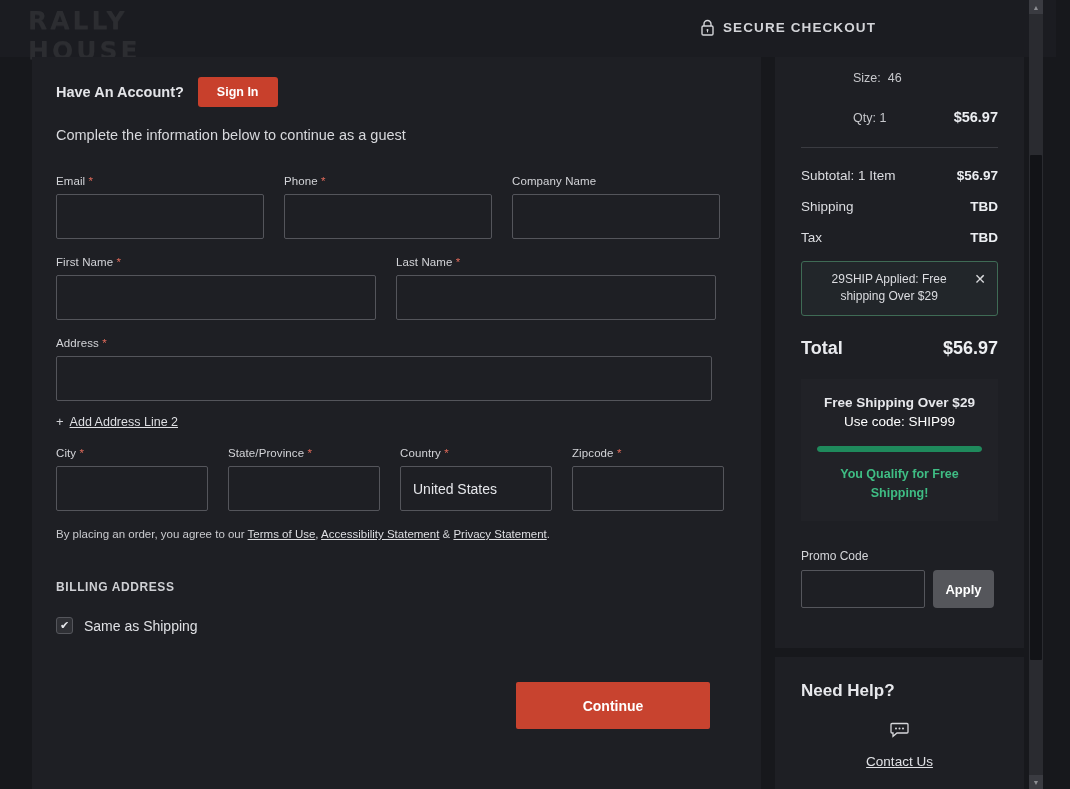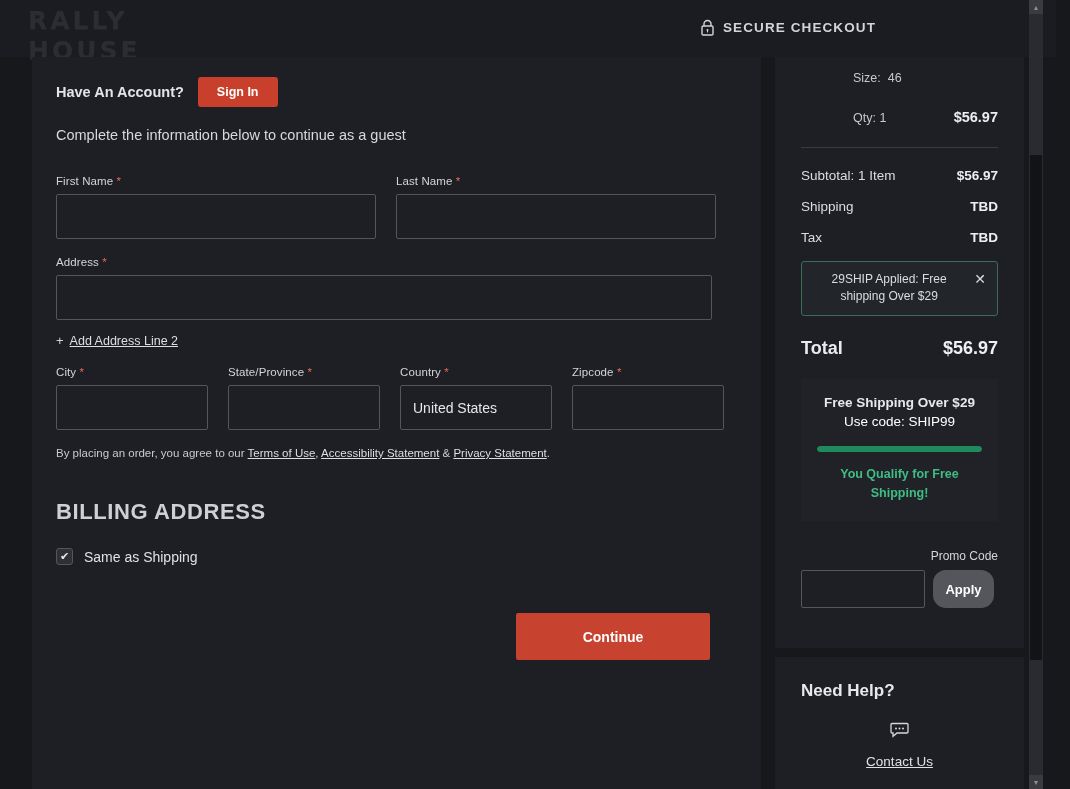--- a/index.html
+++ b/index.html
@@ -79,21 +79,21 @@
   .add-line2 { display: flex; align-items: center; gap: 6px; margin: -4px 0 18px 0; }
   .add-plus { color: #d2d3d7; font-size: 13px; }
   .add-link {
     color: #dedfe3; font-size: 12.5px; text-decoration: underline; cursor: pointer;
   }
 
   .legal { font-size: 11.5px; color: #c9cacE; margin-top: 8px; color: #c9cace; }
   .legal a { color: #dedfe3; text-decoration: underline; cursor: pointer; }
 
   .billing-title {
-    font-size: 22px; font-weight: 700; letter-spacing: .6px; color: #cfd0d4;
+    font-size: 12px; font-weight: 700; letter-spacing: .6px; color: #cfd0d4;
     margin-top: 40px;
   }
   .same-row { display: flex; align-items: center; gap: 11px; margin-top: 23px; }
   .cbox {
     width: 17px; height: 17px; border-radius: 3px; background: #2f3035;
     border: 1px solid #55565c; display: flex; align-items: center; justify-content: center;
     color: #e7e8ec; font-size: 11px; cursor: pointer;
   }
   .same-label { font-size: 14px; color: #dfe0e4; }
 
@@ -136,30 +136,30 @@
 
   .ship-promo {
     background: #212227; margin-top: 20px; padding: 16px 14px 18px 14px; text-align: center;
   }
   .sp-title { font-size: 13.5px; font-weight: 700; color: #e7e8ec; }
   .sp-code { font-size: 13.5px; color: #ffffff; margin-top: 4px; }
   .bar-track { height: 6px; background: #2d2e34; border-radius: 3px; margin: 17px 2px 0 2px; overflow: hidden; }
   .bar-fill { height: 100%; background: #1f8a5c; border-radius: 3px; }
   .sp-qualify { font-size: 12.5px; font-weight: 700; color: #3fbd84; line-height: 19px; margin-top: 13px; }
 
-  .promo-label { font-size: 12px; color: #d4d5d9; margin-top: 28px; text-align: right; }
+  .promo-label { font-size: 12px; color: #d4d5d9; margin-top: 28px; }
   .promo-row { display: flex; gap: 8px; margin-top: 7px; align-items: stretch; }
   .promo-input {
     width: 124px; height: 38px; background: #1e1f24; border: 1px solid #55565c;
     border-radius: 2px; color: #e6e7eb; font-size: 13px; padding: 0 9px; outline: none;
     font-family: "Liberation Sans", sans-serif;
   }
   .apply-btn {
     width: 61px; height: 38px; background: #55565b; color: #fff; border: none;
-    font-size: 13px; font-weight: 700; border-radius: 13px; cursor: pointer;
+    font-size: 13px; font-weight: 700; border-radius: 4px; cursor: pointer;
     font-family: "Liberation Sans", sans-serif;
   }
 
   .help-title { font-size: 17px; font-weight: 700; color: #e7e8ec; }
   .help-item { display: flex; align-items: center; gap: 13px; margin-top: 21px; flex-direction: column; }
   .help-link { font-size: 13.5px; color: #e0e1e5; text-decoration: underline; cursor: pointer; }
   .help-ic { width: 19px; height: 16px; display: block; flex: 0 0 19px; }
 
   
   .scrollbar {
@@ -206,20 +206,34 @@
 
         <div class="account-row">
           <span class="account-q">Have An Account?</span>
           <button class="signin-btn">Sign In</button>
         </div>
 
         <div class="guest-line">Complete the information below to continue as a guest</div>
 
         <div class="form">
 
+          <div class="row">
+            <div class="field">
+              <label><span>Email</span> <span class="req">*</span></label>
+              <input class="w-email" type="text" value="" style="">
+            </div>
+            <div class="field">
+              <label><span>Phone</span> <span class="req">*</span></label>
+              <input class="w-phone" type="text" value="" style="">
+            </div>
+            <div class="field">
+              <label>Company Name</label>
+              <input class="w-company" type="text" value="" style="">
+            </div>
+          </div>
 
           <div class="row">
             <div class="field">
               <label><span>First Name</span> <span class="req">*</span></label>
               <input class="w-first" type="text" value="" style="">
             </div>
             <div class="field">
               <label><span>Last Name</span> <span class="req">*</span></label>
               <input class="w-last" type="text" value="" style="">
             </div>

